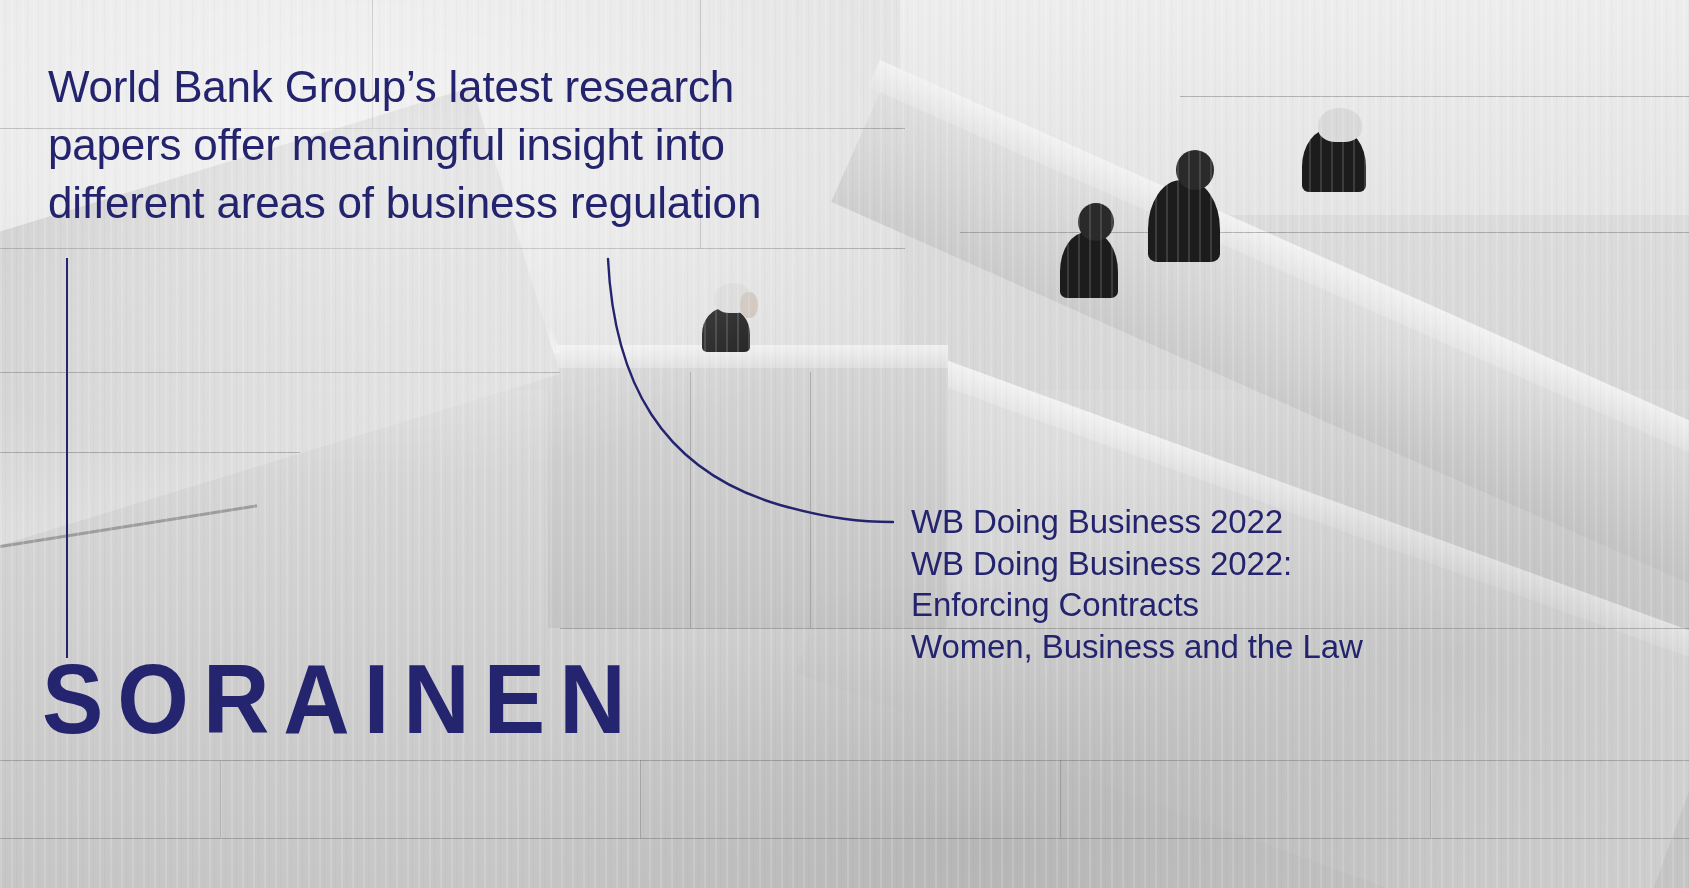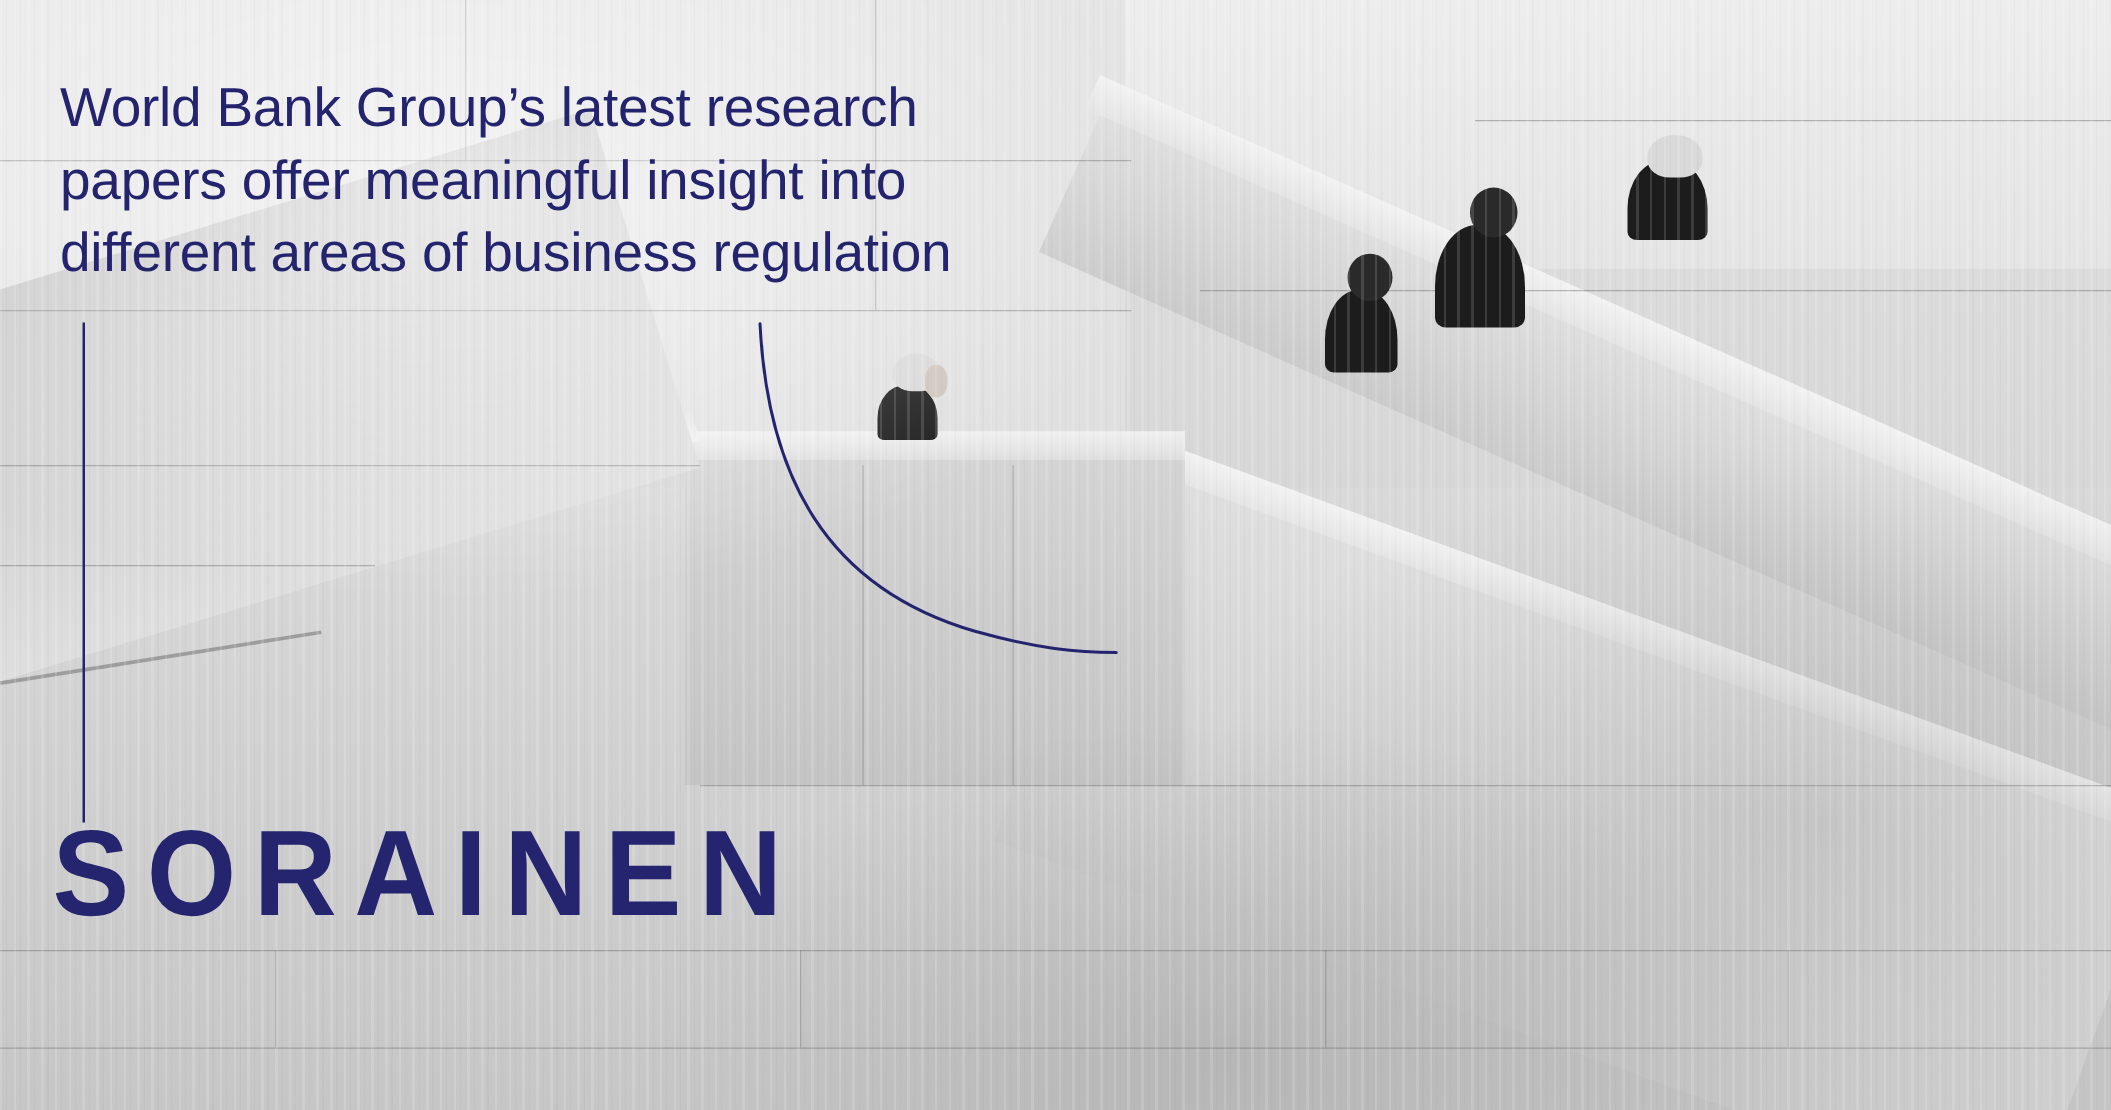--- a/index.html
+++ b/index.html
@@ -226,16 +226,22 @@
     <div class="headline">World Bank Group’s latest research
 papers offer meaningful insight into
 different areas of business regulation</div>
 
     <div class="vline"></div>
 
     <svg id="connector" viewBox="0 0 1689 888">
       <path d="M 608 259 C 614 380, 660 470, 780 505 C 830 519, 862 522, 893 522" fill="none" stroke="#24246e" stroke-width="2.4" stroke-linecap="round"></path>
     </svg>
 
+    <div class="paper-list">
+      <div class="item">WB Doing Business 2022</div>
+      <div class="item">WB Doing Business 2022:
+Enforcing Contracts</div>
+      <div class="item">Women, Business and the Law</div>
+    </div>
 
     <div class="logo">SORAINEN</div>
   </div>
 </div>
 
 </body></html>

